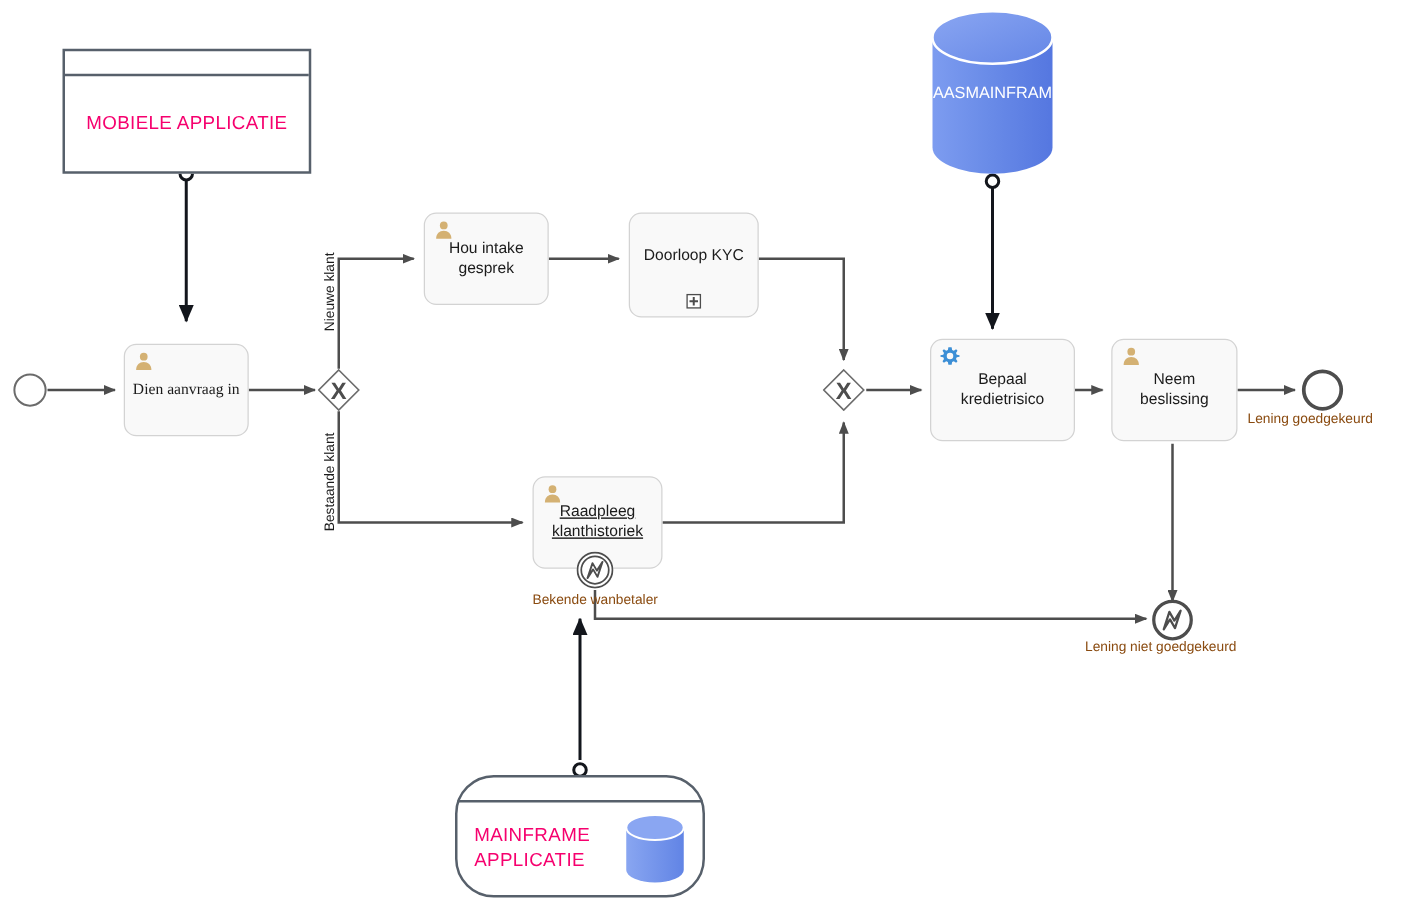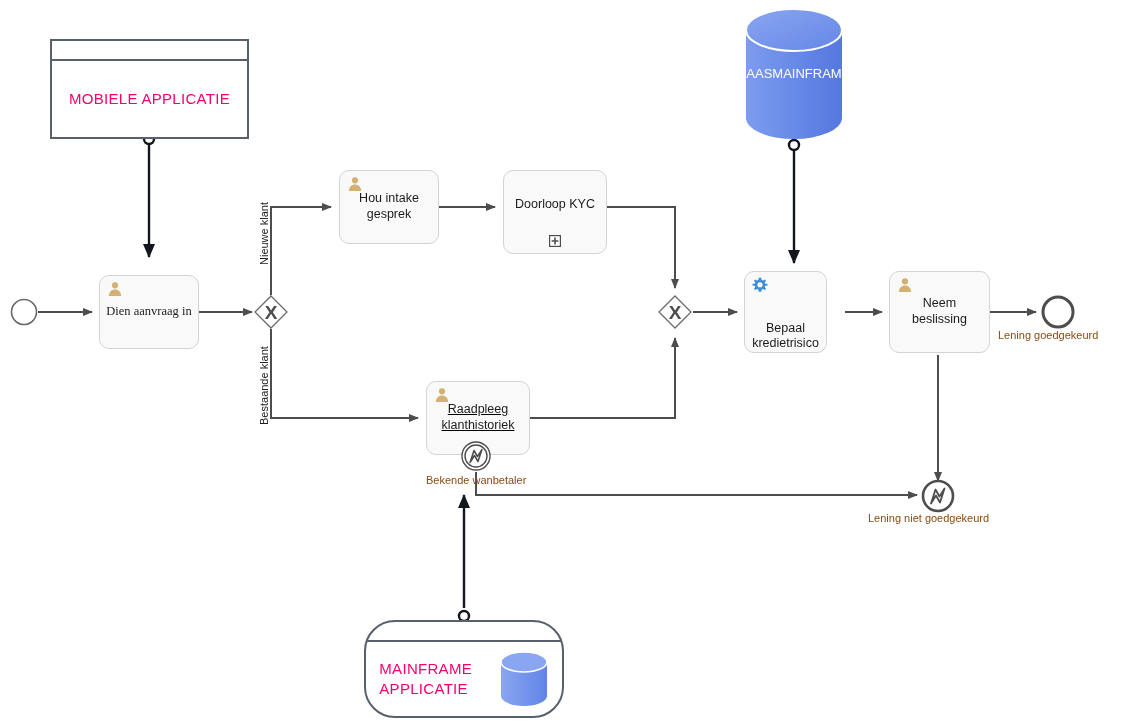--- a/index.html
+++ b/index.html
@@ -283,21 +283,21 @@
   </div>
   <div class="endlabel" style="left:426px; top:474px; width:100px;">Bekende wanbetaler</div>
 
   <div class="gateway" style="left:658px; top:295px;">
     <svg width="34" height="34" viewBox="0 0 34 34" xmlns="http://www.w3.org/2000/svg">
       <path d="M17,1 L33,17 L17,33 L1,17 Z" fill="#ffffff" stroke="#6b6b6b" stroke-width="1.3"></path>
       <text x="17" y="24" text-anchor="middle" font-family="Liberation Sans, sans-serif" font-size="19" font-weight="bold" fill="#4d4d4d">X</text>
     </svg>
   </div>
 
-  <div class="task" style="left:744px; top:271px; width:83px; height:82px;align-items:flex-end;">
+  <div class="task" style="left:744px; top:271px; width:116px; height:82px;">
     <svg class="task-icon" viewBox="0 0 16 16" xmlns="http://www.w3.org/2000/svg">
       <path d="M8,0.8 L9.3,0.8 L9.7,3.0 L11.0,3.6 L12.9,2.4 L14.0,3.5 L12.8,5.4 L13.4,6.7
                L15.6,7.1 L15.6,8.4 L13.4,8.8 L12.8,10.1 L14.0,12.0 L12.9,13.1 L11.0,11.9
                L9.7,12.5 L9.3,14.7 L8.0,14.7 L6.7,14.7 L6.3,12.5 L5.0,11.9 L3.1,13.1
                L2.0,12.0 L3.2,10.1 L2.6,8.8 L0.4,8.4 L0.4,7.1 L2.6,6.7 L3.2,5.4
                L2.0,3.5 L3.1,2.4 L5.0,3.6 L6.3,3.0 L6.7,0.8 Z" fill="#3c8fd6"></path>
       <circle cx="8" cy="7.75" r="2.6" fill="#f9f9f9"></circle>
     </svg>
     <span class="tlabel">
       <span>Bepaal</span><br>

